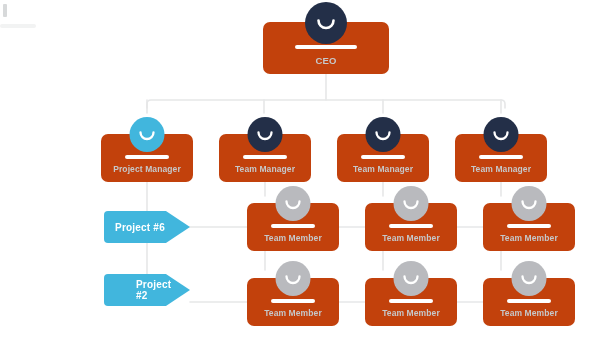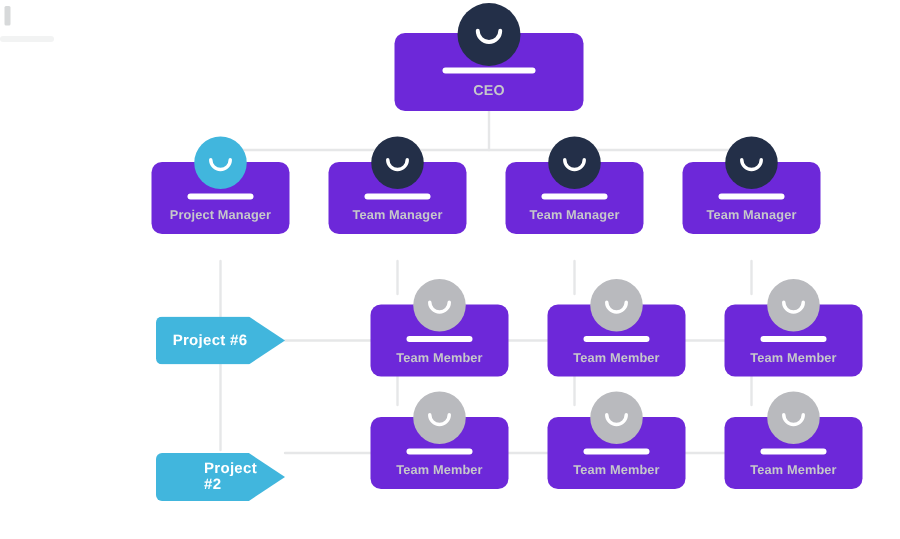--- a/index.html
+++ b/index.html
@@ -25,21 +25,21 @@
     left: 0;
     top: 0;
     width: 600px;
     height: 359px;
     pointer-events: none;
   }
 
   
   .card {
     position: absolute;
-    background: #6d28d9;
+    background: #c2410c;
     border-radius: 7px;
     box-sizing: border-box;
   }
   .card .divider {
     position: absolute;
     height: 4px;
     background: #ffffff;
     border-radius: 2px;
     left: 50%;
     transform: translateX(-50%);
@@ -66,21 +66,21 @@
     top: 23px;
     width: 62px;
   }
   .card.ceo .cap {
     top: 33px;
     font-size: 9.5px;
   }
 
   
   .card.mgr {
-    top: 108px;
+    top: 134px;
     width: 92px;
     height: 48px;
   }
   .card.mgr .divider {
     top: 21px;
     width: 44px;
   }
   .card.mgr .cap {
     top: 30px;
     font-size: 8.5px;
@@ -277,21 +277,21 @@
   <div class="card mem" style="left:455px; top:203px;">
     <div class="avatar gray small">
       <svg viewBox="0 0 35 35" xmlns="http://www.w3.org/2000/svg">
         <path d="M11,15.5 a6.5,6.5 0 0 0 13,0" fill="none" stroke="#ffffff" stroke-width="2.3" stroke-linecap="round"></path>
       </svg>
     </div>
     <div class="divider"></div>
     <div class="cap">Team Member</div>
   </div>
 
-  <div class="proj" style="left:104px; top:302px;padding-left:32px;">Project #2</div>
+  <div class="proj" style="left:104px; top:274px;padding-left:32px;">Project #2</div>
 
   <div class="card mem" style="left:219px; top:278px;">
     <div class="avatar gray small">
       <svg viewBox="0 0 35 35" xmlns="http://www.w3.org/2000/svg">
         <path d="M11,15.5 a6.5,6.5 0 0 0 13,0" fill="none" stroke="#ffffff" stroke-width="2.3" stroke-linecap="round"></path>
       </svg>
     </div>
     <div class="divider"></div>
     <div class="cap">Team Member</div>
   </div>

